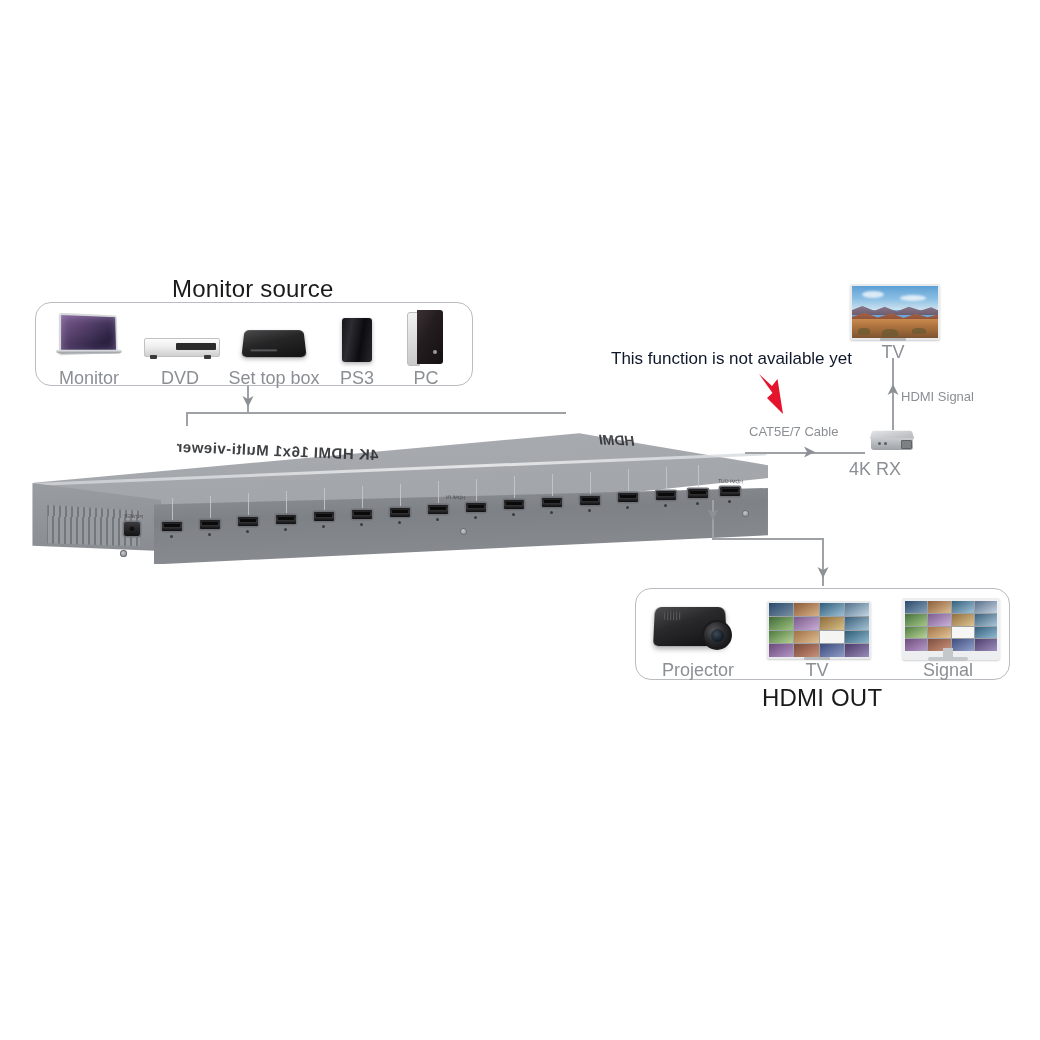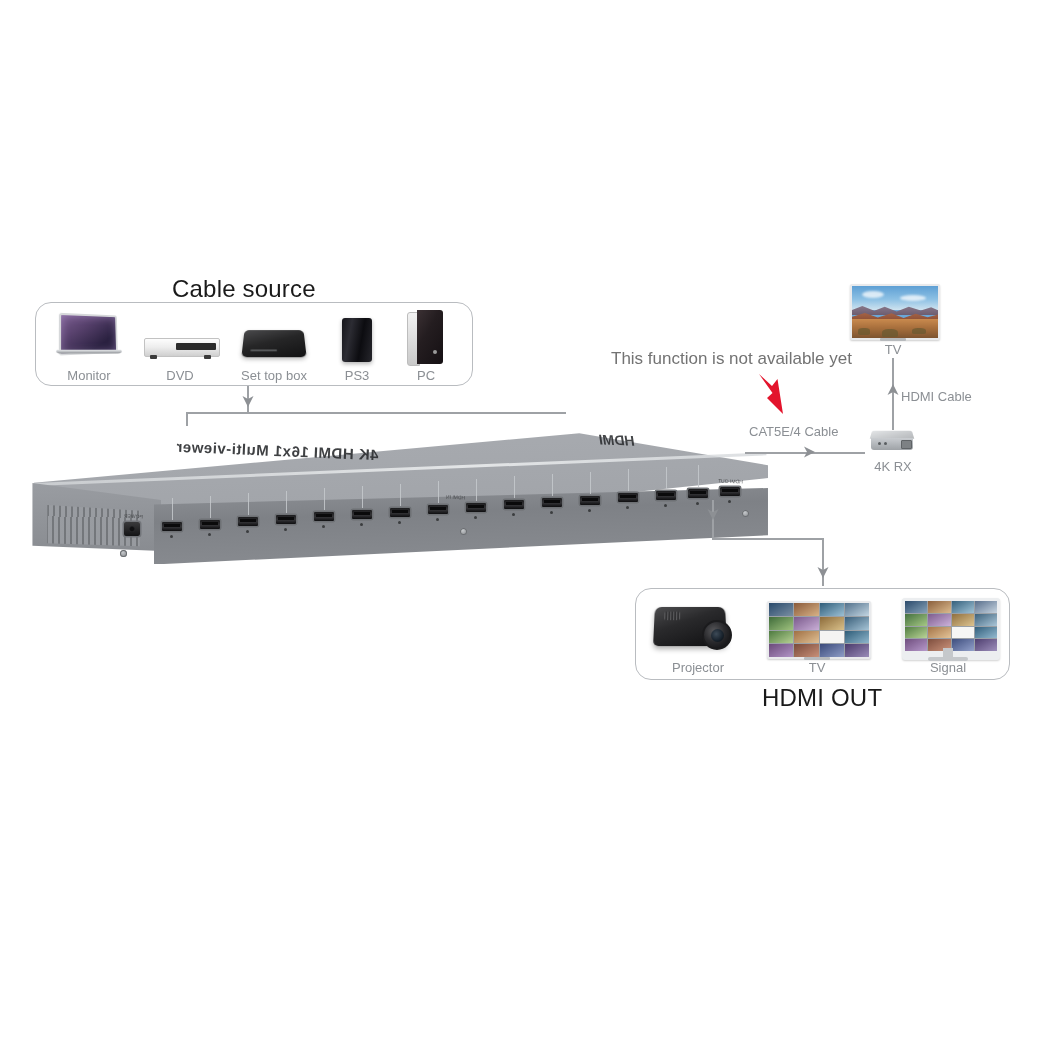--- a/index.html
+++ b/index.html
@@ -27,21 +27,21 @@
   .group-title {
     position: absolute;
     color: #1a1a1a;
     font-size: 24px;
     letter-spacing: .2px;
     white-space: nowrap;
   }
   .dev-label {
     position: absolute;
     color: #8b8f94;
-    font-size: 13px;
+    font-size: 18px;
     text-align: center;
     white-space: nowrap;
     transform: translateX(-50%);
   }
 
   
   .laptop-screen {
     position: absolute;
     width: 56px; height: 36px;
     background: linear-gradient(145deg,#7a5d8f 0%,#56406b 35%,#2a2140 75%);
@@ -315,37 +315,37 @@
 
   
   .conn { position:absolute; background:#9ea1a5; }
   .conn-v { width: 1.6px; }
   .conn-h { height: 1.6px; }
   svg.arrow { position:absolute; overflow:visible; }
 
   .red-arrow { position:absolute; }
   .note-red {
     position:absolute;
-    color:#737373;
+    color:#0f172a;
     font-size:17px;
     white-space:nowrap;
   }
   .cable-label {
     position:absolute;
     color:#8b8f94;
     font-size:13px;
     white-space:nowrap;
   }
 </style>
 </head>
 <body>
 
 <div id="stage">
 
-  <div class="group-title" style="left:172px; top:275px;">Cable source</div>
+  <div class="group-title" style="left:172px; top:275px;">Monitor source</div>
 
   <div class="group-box" style="left:35px; top:302px; width:438px; height:84px;"></div>
 
   <div class="abs" style="left:52px; top:312px; width:74px; height:52px;">
     <div class="laptop-screen" style="left:8px; top:2px;"></div>
     <div class="laptop-base" style="left:4px; top:36px;"></div>
   </div>
   <div class="dev-label" style="left:89px; top:368px;">Monitor</div>
 
   <div class="abs" style="left:142px; top:330px; width:80px; height:34px;">
@@ -465,37 +465,37 @@
 
     <div class="screw" style="left:92px; top:120px;"></div>
     <div class="screw" style="left:432px; top:98px;"></div>
     <div class="screw" style="left:714px; top:80px;"></div>
   </div>
 
   <div class="conn conn-h" style="left:745px; top:452px; width:120px;"></div>
   <svg class="arrow" style="left:800px; top:445px;" width="16" height="14" viewBox="0 0 16 14">
     <path d="M15 7 L4 12.5 L7 7 L4 1.5 Z" fill="#8d9094"></path>
   </svg>
-  <div class="cable-label" style="left:749px; top:424px;">CAT5E/4 Cable</div>
+  <div class="cable-label" style="left:749px; top:424px;">CAT5E/7 Cable</div>
 
   <div class="abs" style="left:869px; top:428px; width:48px; height:30px;">
     <div class="rx-top" style="left:2px; top:0;"></div>
     <div class="rx-front" style="left:2px; top:10px;">
       <div class="rx-rj45" style="left:30px; top:2px;"></div>
       <div class="rx-led" style="left:7px; top:4px;"></div>
       <div class="rx-led" style="left:13px; top:4px;"></div>
     </div>
   </div>
-  <div class="dev-label" style="left:893px; top:459px;">4K RX</div>
+  <div class="dev-label" style="left:875px; top:459px;">4K RX</div>
 
   <div class="conn conn-v" style="left:892px; top:358px; height:72px;"></div>
   <svg class="arrow" style="left:886px; top:383px;" width="14" height="16" viewBox="0 0 14 16">
     <path d="M7 1 L12.5 12 L7 9 L1.5 12 Z" fill="#8d9094"></path>
   </svg>
-  <div class="cable-label" style="left:901px; top:389px;">HDMI Cable</div>
+  <div class="cable-label" style="left:901px; top:389px;">HDMI Signal</div>
 
   <div class="tv-frame" style="left:850px; top:284px; width:86px; height:52px;">
     <div class="tv-screen">
       <div class="land-sky"></div>
       <div class="land-cloud" style="left:10px; top:5px; width:22px; height:7px;"></div>
       <div class="land-cloud" style="left:48px; top:9px; width:26px; height:6px;"></div>
       <div class="land-mtn-far"></div>
       <div class="land-mtn-near"></div>
       <div class="land-ground"></div>
       <div class="land-brush" style="left:6px; bottom:3px; width:12px; height:7px;"></div>

